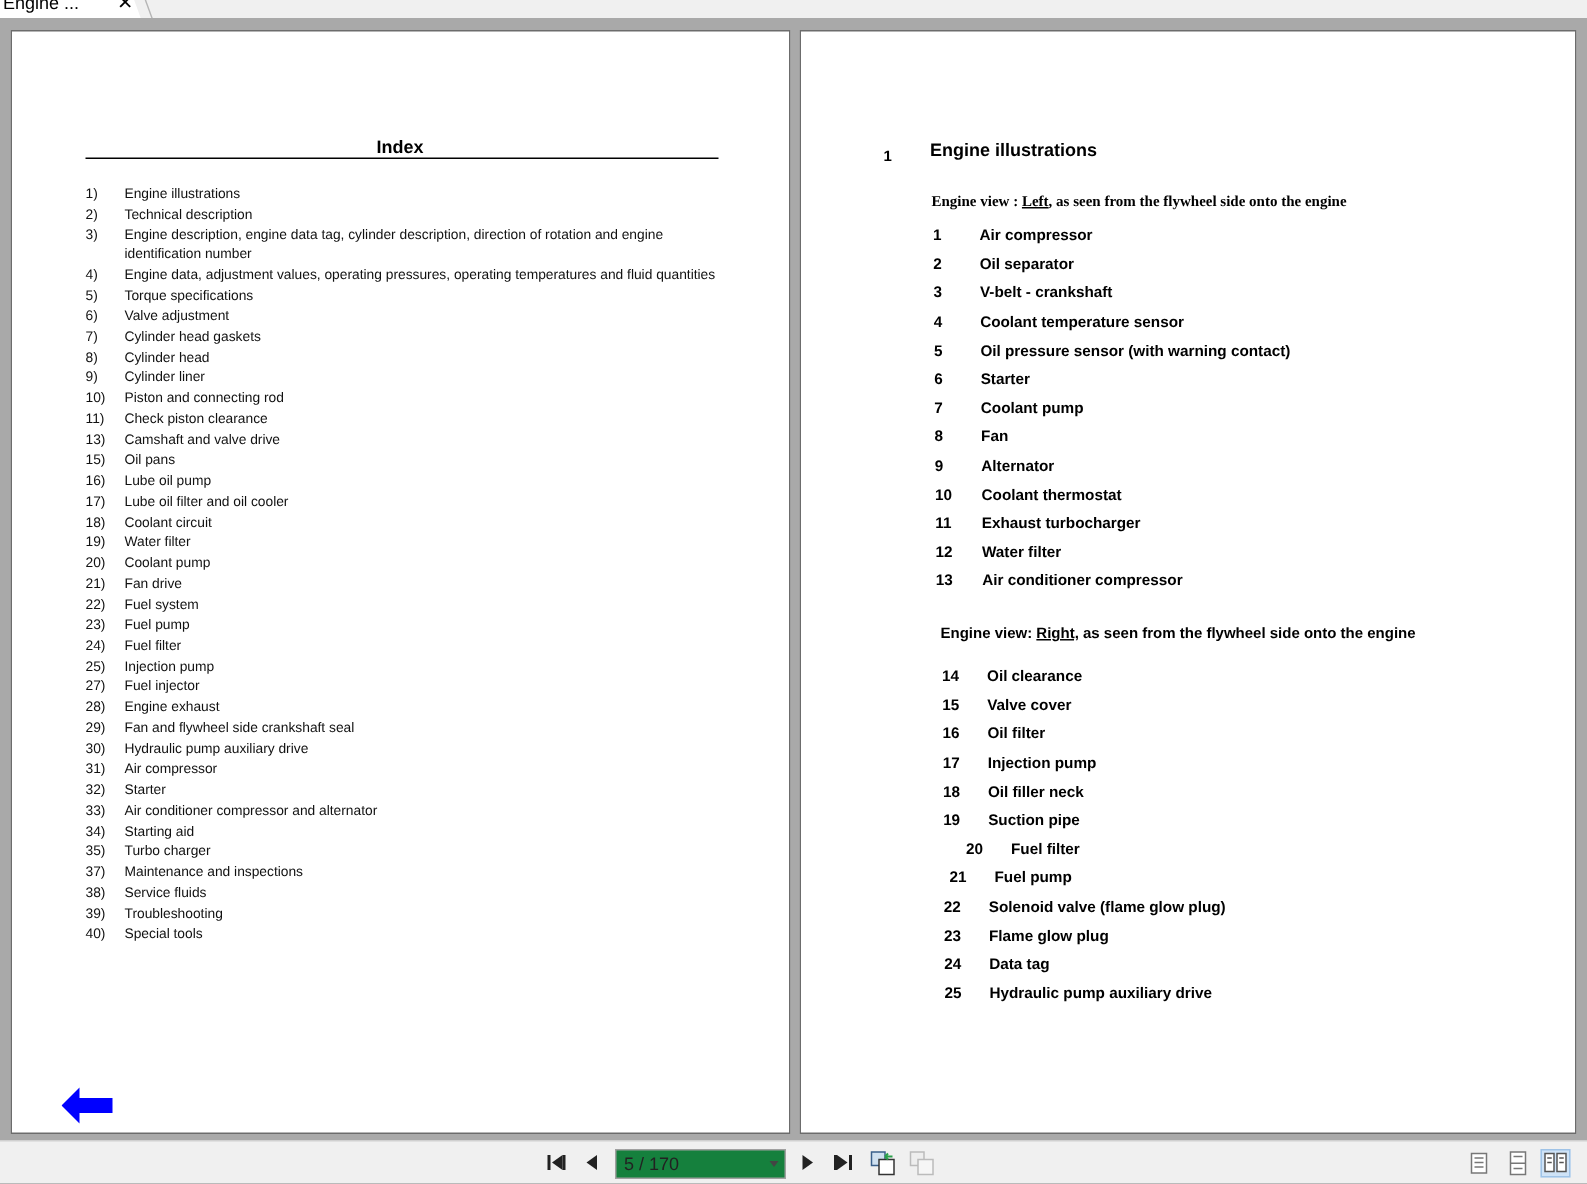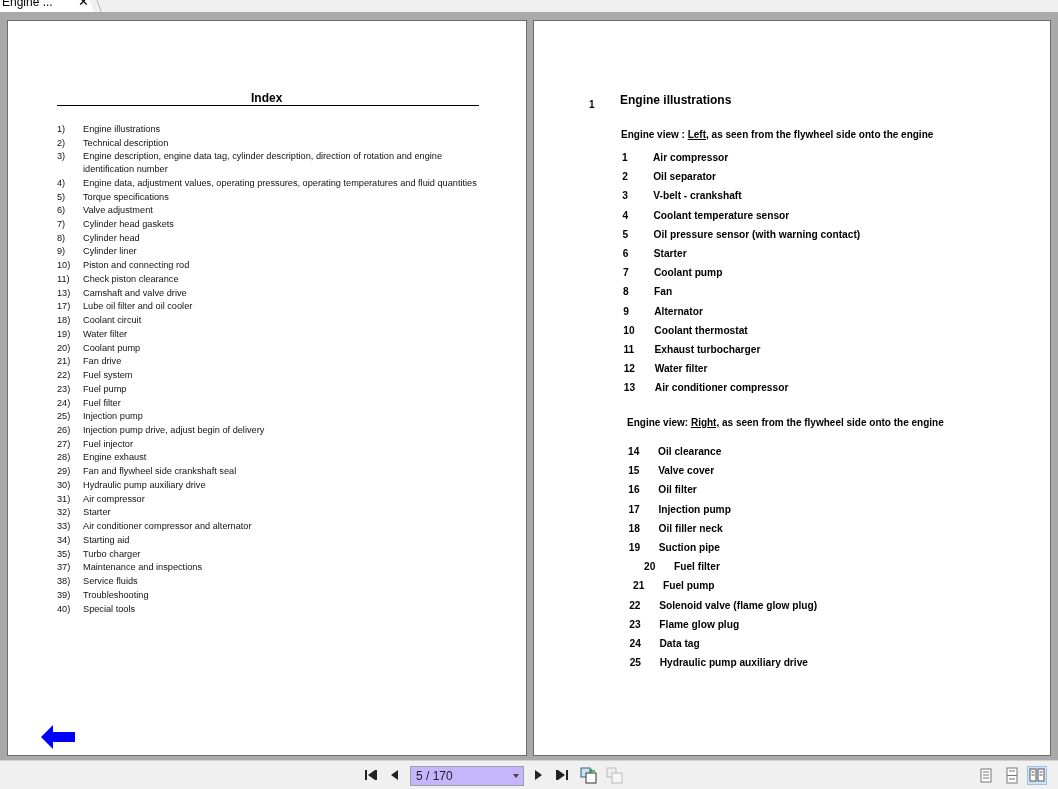--- a/index.html
+++ b/index.html
@@ -33,21 +33,21 @@
   .r-sub { position: absolute; font-size: 10px; font-weight: bold; color: #000; white-space: nowrap; }
   .r-sub u { text-decoration: underline; }
   .r-list { position: absolute; }
   .r-item { position: relative; font-size: 10.2px; font-weight: bold; color: #000; height: 19.2px; line-height: 19.2px; white-space: nowrap; }
   .r-num { position: absolute; left: 0; top: 0; }
   .r-label { position: absolute; top: 0; }
 
   
   .toolbar { position: absolute; left: 0; top: 760px; width: 1058px; height: 29px; background: #f0f0f0; border-top: 1px solid #d0d0d0; }
   .tb-btn { position: absolute; top: 6px; width: 16px; height: 16px; cursor: pointer; }
-  .page-select { position: absolute; left: 410px; top: 5px; width: 114px; height: 20px; background: #c4b5fd; border: 1px solid #a0a0a0;
+  .page-select { position: absolute; left: 410px; top: 5px; width: 114px; height: 20px; background: #15803d; border: 1px solid #a0a0a0;
                  font-size: 12px; color: #222; line-height: 18px; padding-left: 5px; cursor: pointer; }
   .page-select-caret { position: absolute; right: 4px; top: 7px; width: 0; height: 0; border-left: 3px solid transparent;
                        border-right: 3px solid transparent; border-top: 4px solid #444; }
   .view-btn { position: absolute; top: 5px; width: 20px; height: 19px; cursor: pointer; }
   .view-btn.active { background: #cfe3f7; border: 1px solid #9fc3e7; }
 </style>
 </head>
 <body>
 
 <div class="tabbar">
@@ -69,30 +69,31 @@
         <div class="idx-item"><span class="idx-num">3)</span><span>Engine description, engine data tag, cylinder description, direction of rotation and engine identification number</span></div>
         <div class="idx-item"><span class="idx-num">4)</span><span>Engine data, adjustment values, operating pressures, operating temperatures and fluid quantities</span></div>
         <div class="idx-item"><span class="idx-num">5)</span><span>Torque specifications</span></div>
         <div class="idx-item"><span class="idx-num">6)</span><span>Valve adjustment</span></div>
         <div class="idx-item"><span class="idx-num">7)</span><span>Cylinder head gaskets</span></div>
         <div class="idx-item"><span class="idx-num">8)</span><span>Cylinder head</span></div>
         <div class="idx-item"><span class="idx-num">9)</span><span>Cylinder liner</span></div>
         <div class="idx-item"><span class="idx-num">10)</span><span>Piston and connecting rod</span></div>
         <div class="idx-item"><span class="idx-num">11)</span><span>Check piston clearance</span></div>
         <div class="idx-item"><span class="idx-num">13)</span><span>Camshaft and valve drive</span></div>
+        <div class="idx-item"><span class="idx-num">15)</span><span>Oil pans</span></div>
+        <div class="idx-item"><span class="idx-num">16)</span><span>Lube oil pump</span></div>
         <div class="idx-item"><span class="idx-num">17)</span><span>Lube oil filter and oil cooler</span></div>
         <div class="idx-item"><span class="idx-num">18)</span><span>Coolant circuit</span></div>
         <div class="idx-item"><span class="idx-num">19)</span><span>Water filter</span></div>
         <div class="idx-item"><span class="idx-num">20)</span><span>Coolant pump</span></div>
         <div class="idx-item"><span class="idx-num">21)</span><span>Fan drive</span></div>
         <div class="idx-item"><span class="idx-num">22)</span><span>Fuel system</span></div>
         <div class="idx-item"><span class="idx-num">23)</span><span>Fuel pump</span></div>
         <div class="idx-item"><span class="idx-num">24)</span><span>Fuel filter</span></div>
         <div class="idx-item"><span class="idx-num">25)</span><span>Injection pump</span></div>
-        <div class="idx-item"><span class="idx-num">26)</span><span>Injection pump drive, adjust begin of delivery</span></div>
         <div class="idx-item"><span class="idx-num">27)</span><span>Fuel injector</span></div>
         <div class="idx-item"><span class="idx-num">28)</span><span>Engine exhaust</span></div>
         <div class="idx-item"><span class="idx-num">29)</span><span>Fan and flywheel side crankshaft seal</span></div>
         <div class="idx-item"><span class="idx-num">30)</span><span>Hydraulic pump auxiliary drive</span></div>
         <div class="idx-item"><span class="idx-num">31)</span><span>Air compressor</span></div>
         <div class="idx-item"><span class="idx-num">32)</span><span>Starter</span></div>
         <div class="idx-item"><span class="idx-num">33)</span><span>Air conditioner compressor and alternator</span></div>
         <div class="idx-item"><span class="idx-num">34)</span><span>Starting aid</span></div>
         <div class="idx-item"><span class="idx-num">35)</span><span>Turbo charger</span></div>
         <div class="idx-item"><span class="idx-num">37)</span><span>Maintenance and inspections</span></div>
@@ -102,21 +103,21 @@
       </div>
     <svg class="back-arrow" viewBox="0 0 36 26">
       <polygon points="0,13 12,1 12,8 34,8 34,18 12,18 12,25" fill="#0000ff"></polygon>
     </svg>
   </div>
 
   <div class="page page-right">
     <div class="r-chap-num">1</div>
     <div class="r-chap-title">Engine illustrations</div>
 
-    <div class="r-sub" style="left:87px; top:108px;">
+    <div class="r-sub" style="left:87px; top:108px;font-family:Liberation Serif, serif;">
       <span>Engine view : </span><u>Left</u><span>, as seen from the flywheel side onto the engine</span>
     </div>
     <div class="r-list" id="left-view-list" style="left:88px; top:127px;">
         <div class="r-item" style="margin-left: 0px;">
           <span class="r-num">1</span>
           <span class="r-label" style="left: 31px;">Air compressor</span>
         </div>
         <div class="r-item" style="margin-left: 0.15px;">
           <span class="r-num">2</span>
           <span class="r-label" style="left: 31px;">Oil separator</span>

